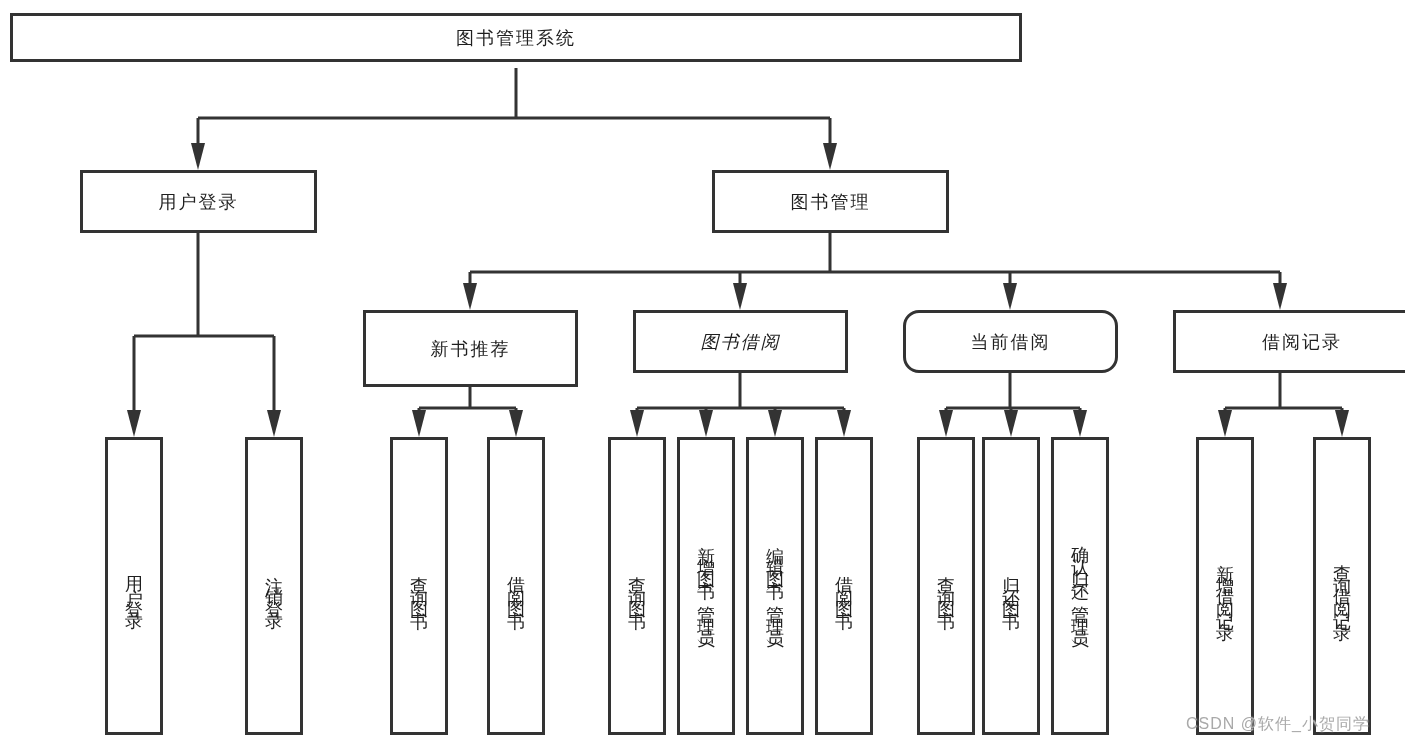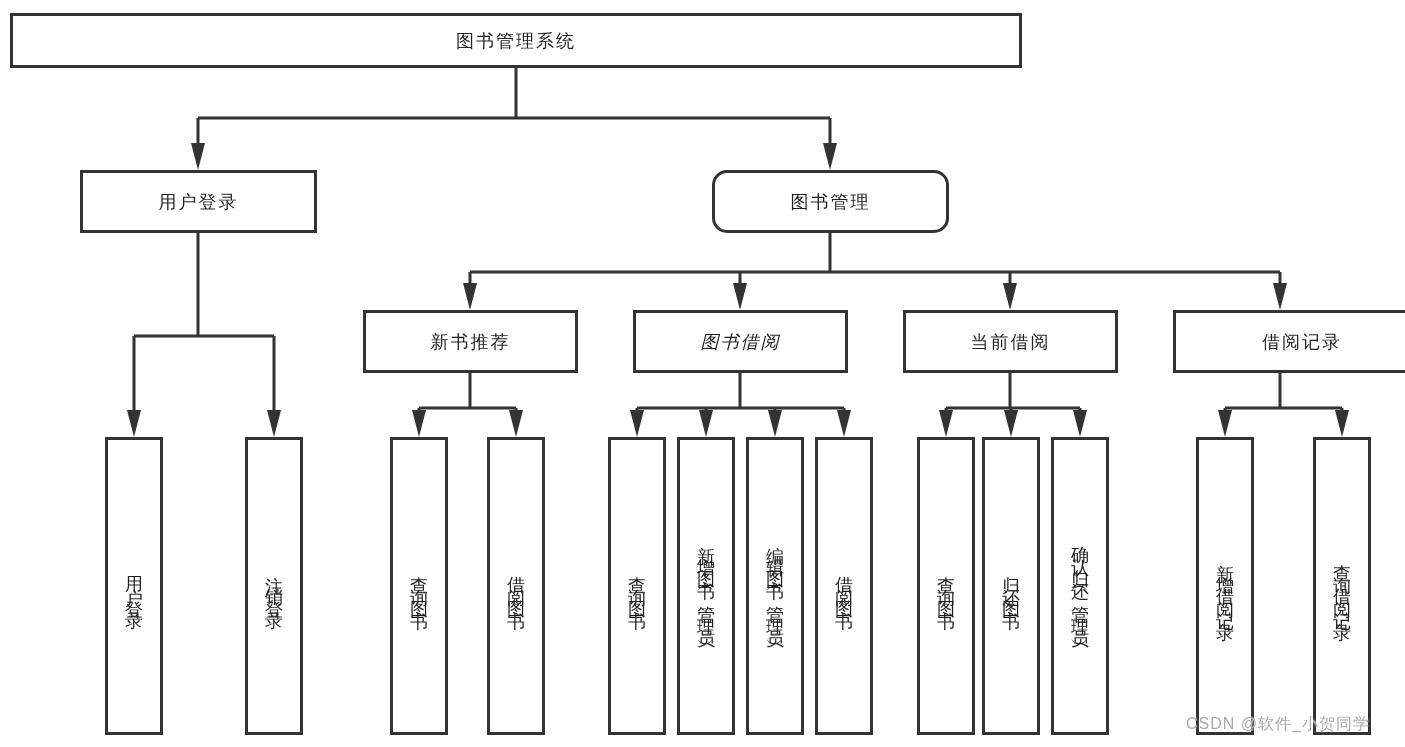--- a/index.html
+++ b/index.html
@@ -22,26 +22,26 @@
     display:flex; align-items:center; justify-content:center;
     color:var(--ink);
   }
   .hlabel{font-size:18px; letter-spacing:2px; white-space:nowrap;}
   .vtext{
     writing-mode:vertical-rl; text-orientation:mixed;
     font-size:18px; letter-spacing:12px; line-height:1;
     white-space:nowrap;
   }
   
-  .b-root{left:10px;  top:13px;  width:1012px; height:55px;}
+  .b-root{left:10px;  top:13px;  width:1012px; height:49px;}
   .b-l2a {left:80px;  top:170px; width:237px;  height:63px;}
-  .b-l2b {left:712px; top:170px; width:237px;  height:63px;border-radius:15px;}
-  .b-l3a {left:363px; top:310px; width:215px;  height:63px;}
+  .b-l2b {left:712px; top:170px; width:237px;  height:63px;}
+  .b-l3a {left:363px; top:310px; width:215px;  height:77px;}
   .b-l3b {left:633px; top:310px; width:215px;  height:63px;font-style:italic;}
-  .b-l3c {left:903px; top:310px; width:215px;  height:63px;}
+  .b-l3c {left:903px; top:310px; width:215px;  height:63px;border-radius:16px;}
   .b-l3d {left:1173px;top:310px; width:258px;  height:63px;}
   
   .leaf{top:437px; width:58px; height:298px;}
   .lf1 {left:105px;}  .lf2 {left:245px;}
   .lf3 {left:390px;}  .lf4 {left:487px;}
   .lf5 {left:608px;}  .lf6 {left:677px;}  .lf7 {left:746px;}  .lf8 {left:815px;}
   .lf9 {left:917px;}  .lf10{left:982px;}  .lf11{left:1051px;}
   .lf12{left:1196px;} .lf13{left:1313px;}
   .watermark{
     position:absolute; left:1186px; top:714px; width:215px;

